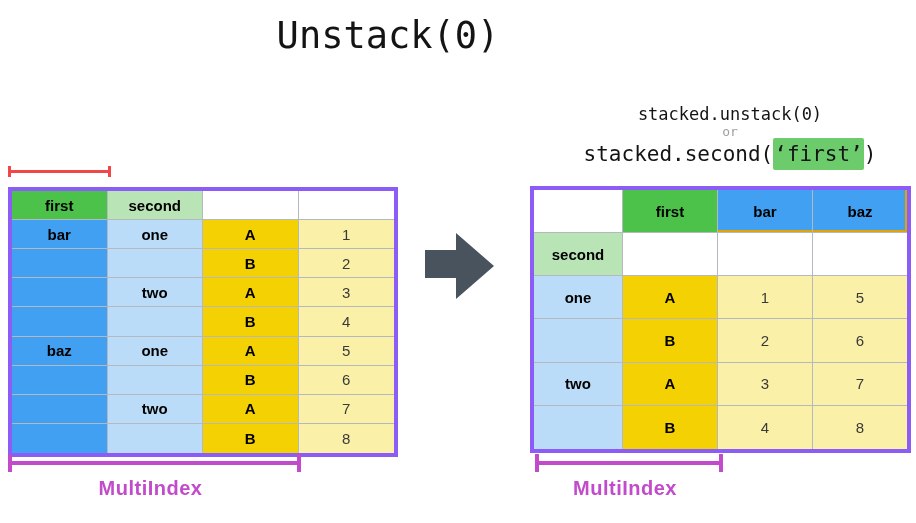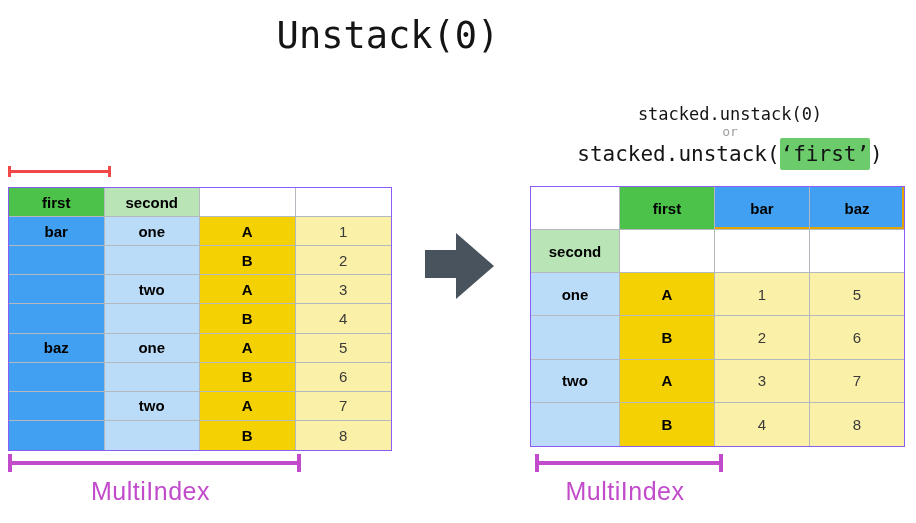--- a/index.html
+++ b/index.html
@@ -16,27 +16,27 @@
   .bracket{position:absolute;}
   .bracket::after{content:"";position:absolute;left:0;right:0;background:currentColor;}
   .red-bracket{left:8px;top:166px;width:97px;height:11px;color:var(--red);
                border-left:3px solid var(--red);border-right:3px solid var(--red);}
   .red-bracket::after{top:4px;height:3px;}
   .mi-bracket{top:454px;height:18px;color:var(--magenta);
               border-left:4px solid var(--magenta);border-right:4px solid var(--magenta);}
   .mi-bracket::after{top:7px;height:4px;}
   .mi-left{left:8px;width:285px;}
   .mi-right{left:535px;width:180px;}
-  .mi-label{position:absolute;top:477px;text-align:center;font-size:25px;
-            color:var(--magenta);letter-spacing:.5px;}
+  .mi-label{position:absolute;top:477px;text-align:center;font-size:20px;
+            color:var(--magenta);letter-spacing:.5px;font-weight:bold;}
   .mi-label-left{left:8px;width:285px;}
   .mi-label-right{left:535px;width:180px;}
 
   
-  .tbl{position:absolute;display:grid;border:1px solid #8b5cf6;background:#be185d;}
+  .tbl{position:absolute;display:grid;border:4px solid #8b5cf6;background:#be185d;}
   .tbl-left{left:8px;top:187px;grid-template-columns:repeat(4,95.5px);grid-auto-rows:29.11px;}
   .tbl-right{left:530px;top:186px;grid-template-columns:89px 95px 95px 94px;grid-auto-rows:43.17px;}
   .cell{box-sizing:border-box;border-right:1px solid #b3b9be;border-bottom:1px solid #b3b9be;
         display:flex;align-items:center;justify-content:center;
         font-weight:bold;font-size:15px;color:#000;}
   .cell.num{font-weight:normal;color:#3a3a3a;font-size:15px;}
 
   
   .arrow-shaft{position:absolute;left:425px;top:250px;width:32px;height:28px;background:var(--arrow);}
   .arrow-head{position:absolute;left:456px;top:233px;width:0;height:0;
@@ -99,21 +99,21 @@
     </div>
   <div class="bracket mi-bracket mi-left"></div>
   <div class="mi-label mi-label-left">MultiIndex</div>
 
   <div class="arrow-shaft"></div>
   <div class="arrow-head"></div>
 
   <div class="code">
     <div class="code-l1">stacked.unstack(0)</div>
     <div class="code-or">or</div>
-    <div class="code-l2"><span>stacked.unstack(</span><span class="hl">‘first’</span><span>)</span></div>
+    <div class="code-l2"><span>stacked.second(</span><span class="hl">‘first’</span><span>)</span></div>
   </div>
   <div class="tbl tbl-right">
       <div class="cell" style="background: rgb(255, 255, 255);"></div>
       <div class="cell" style="background: rgb(77, 194, 74);">first</div>
       <div class="cell" style="background: rgb(66, 160, 242); box-shadow: rgb(226, 164, 0) 0px -2px 0px inset;">bar</div>
       <div class="cell" style="background: rgb(66, 160, 242); box-shadow: rgb(226, 164, 0) 0px -2px 0px inset, rgb(226, 164, 0) -2px 0px 0px inset; border-right: none;">baz</div>
       <div class="cell" style="background: rgb(185, 228, 181);">second</div>
       <div class="cell" style="background: rgb(255, 255, 255);"></div>
       <div class="cell" style="background: rgb(255, 255, 255);"></div>
       <div class="cell" style="background: rgb(255, 255, 255); border-right: none;"></div>

